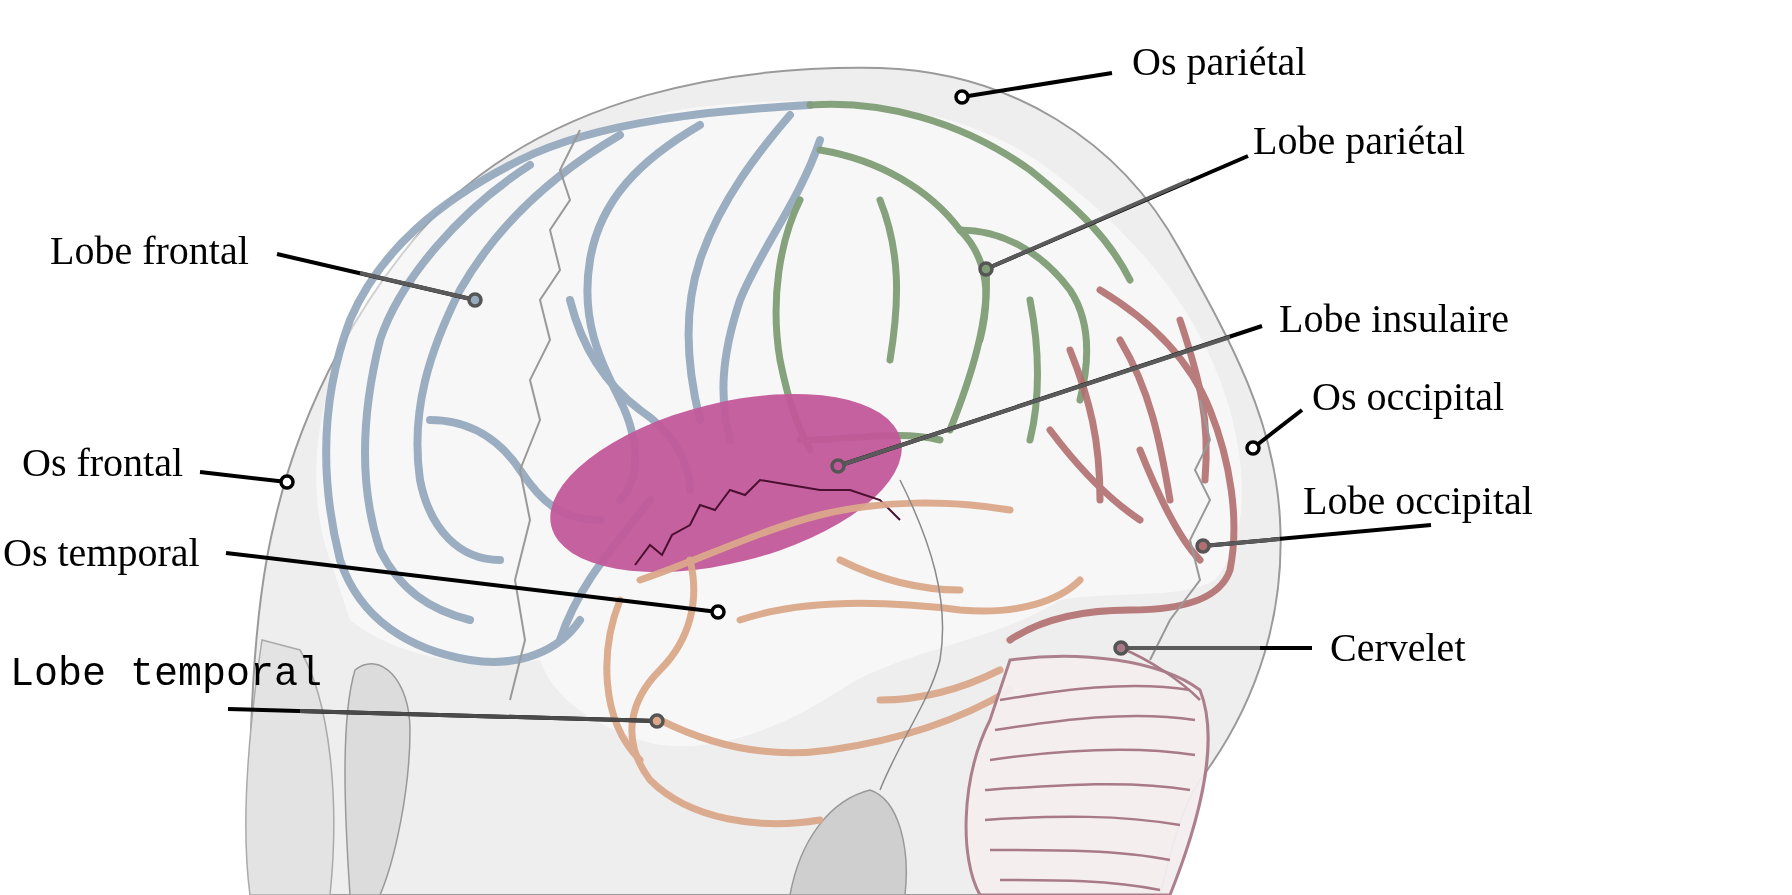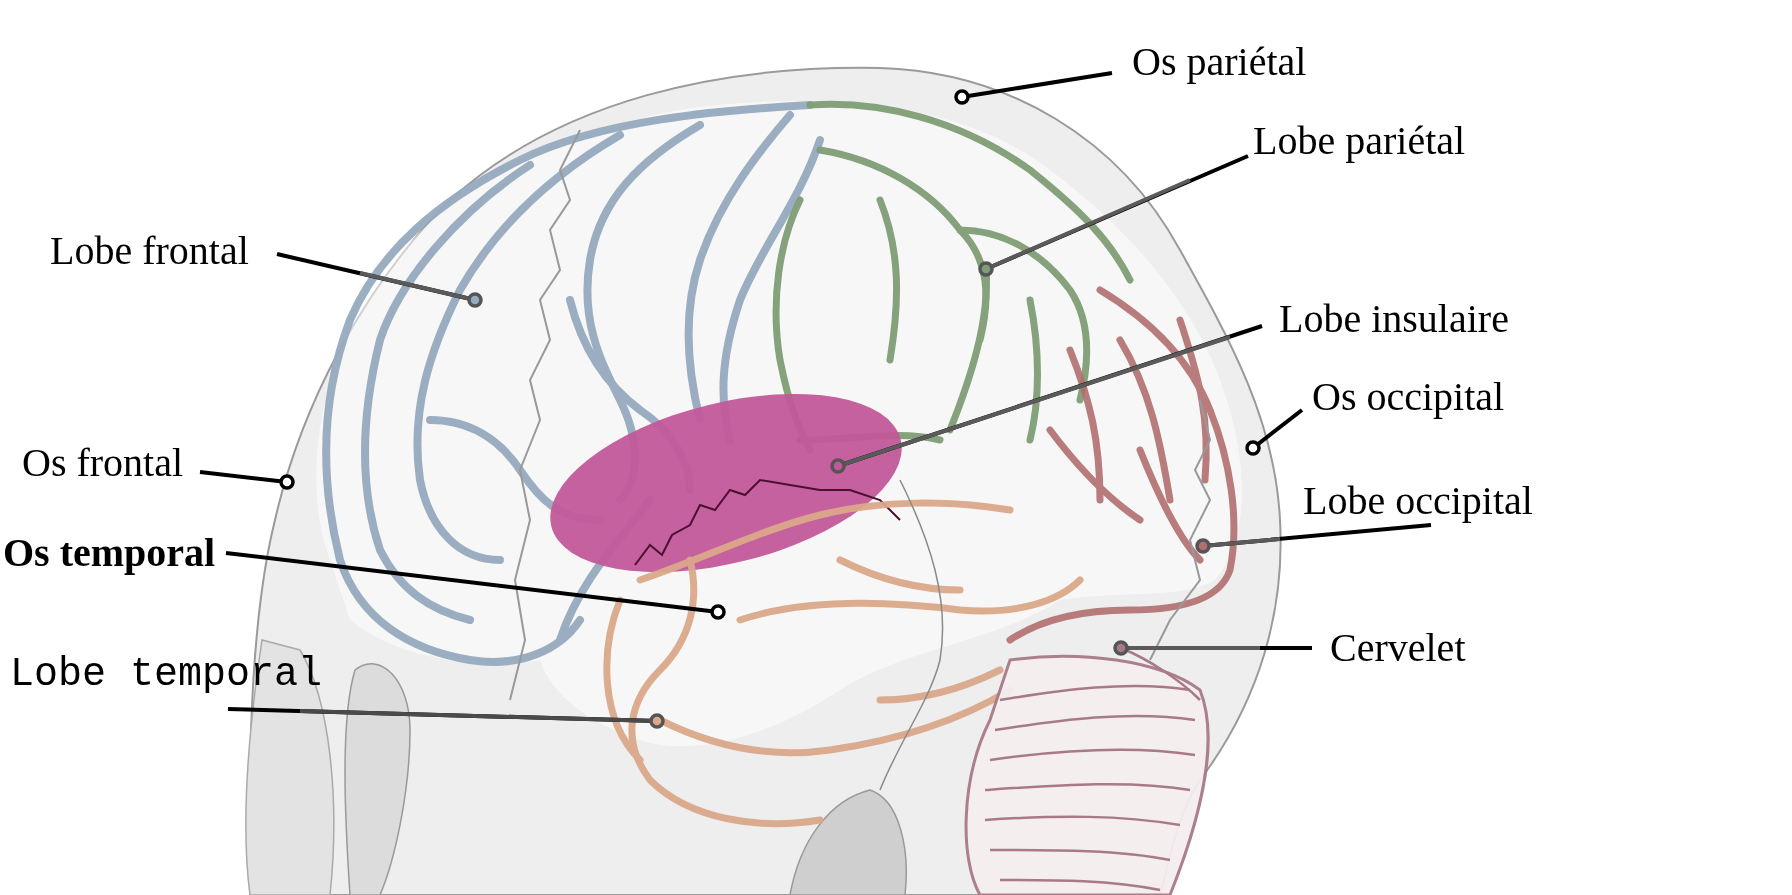--- a/index.html
+++ b/index.html
@@ -128,16 +128,16 @@
     </g>
   </svg>
 
   <div class="label" style="left:1132px; top:42px;">Os pariétal</div>
   <div class="label" style="left:50px; top:231px;">Lobe frontal</div>
   <div class="label" style="left:1253px; top:121px;">Lobe pariétal</div>
   <div class="label" style="left:1279px; top:299px;text-align:right;">Lobe insulaire</div>
   <div class="label" style="left:1312px; top:377px;">Os occipital</div>
   <div class="label" style="left:1303px; top:481px;">Lobe occipital</div>
   <div class="label" style="left:22px; top:443px;">Os frontal</div>
-  <div class="label" style="left:3px; top:533px;font-weight:bold;">Os temporal</div>
+  <div class="label" style="left:3px; top:533px;">Os temporal</div>
   <div class="label" style="left:1330px; top:628px;">Cervelet</div>
   <div class="label" style="left:10px; top:655px;font-family:Liberation Mono, monospace;">Lobe temporal</div>
 </div>
 
 </body></html>

